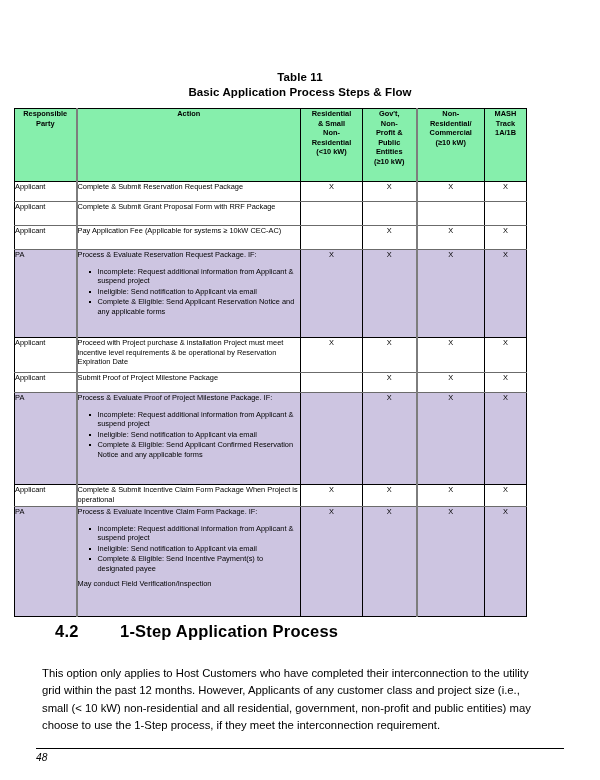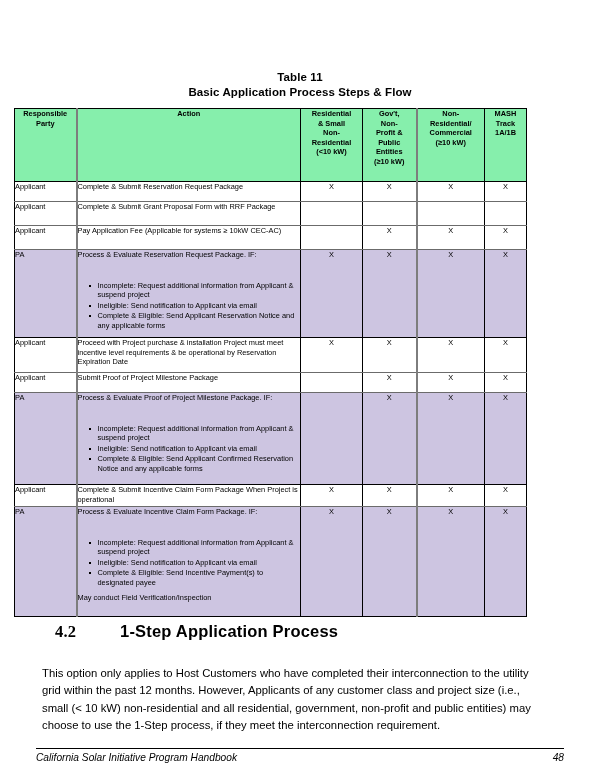--- a/index.html
+++ b/index.html
@@ -96,21 +96,21 @@
   }
 
   tr.shade td { background: #cdc5e1; }
 
   
   tr.thickbot td { border-bottom: 1.6px solid #6b6b6b; }
   tr.blackbot td { border-bottom: 1.3px solid #000; }
 
   .act-lead { margin: 0 0 0 0; }
   ul.act {
-    margin: 21px 0 0 0;
+    margin: 7px 0 0 0;
     padding: 0 0 0 11px;
     list-style: none;
   }
   ul.act li {
     margin: 0 0 0.5px 0;
     padding: 0 0 0 9px;
     position: relative;
     line-height: 9.8px;
   }
   ul.act li::before {
@@ -124,21 +124,21 @@
 
   
   .sec-head {
     position: absolute;
     left: 55px; top: 622px;
     width: 500px;
     font-size: 16.5px;
     font-weight: bold;
     letter-spacing: 0.2px;
   }
-  .sec-num { display: inline-block; width: 65px; font-family: Liberation Serif, serif; }
+  .sec-num { display: inline-block; width: 65px; }
 
   
   .body-par {
     position: absolute;
     left: 42px; top: 665px;
     width: 507px;
     font-size: 11.3px;
     line-height: 17.4px;
     text-align: left;
   }
@@ -326,17 +326,16 @@
     </table>
   </div>
 
   <div class="sec-head">
     <span class="sec-num">4.2</span><span>1-Step Application Process</span>
   </div>
 
   <div class="body-par">This option only applies to Host Customers who have completed their interconnection to the utility grid within the past 12 months.  However, Applicants of any customer class and project size (i.e., small (&lt; 10 kW) non-residential and all residential, government, non-profit and public entities) may choose to use the 1-Step process, if they meet the interconnection requirement.</div>
 
   <div class="footer">
-    <span>California Solar Initiative Program Handbook</span>
     <span>48</span>
   </div>
 
 </div>
 
 </body></html>

